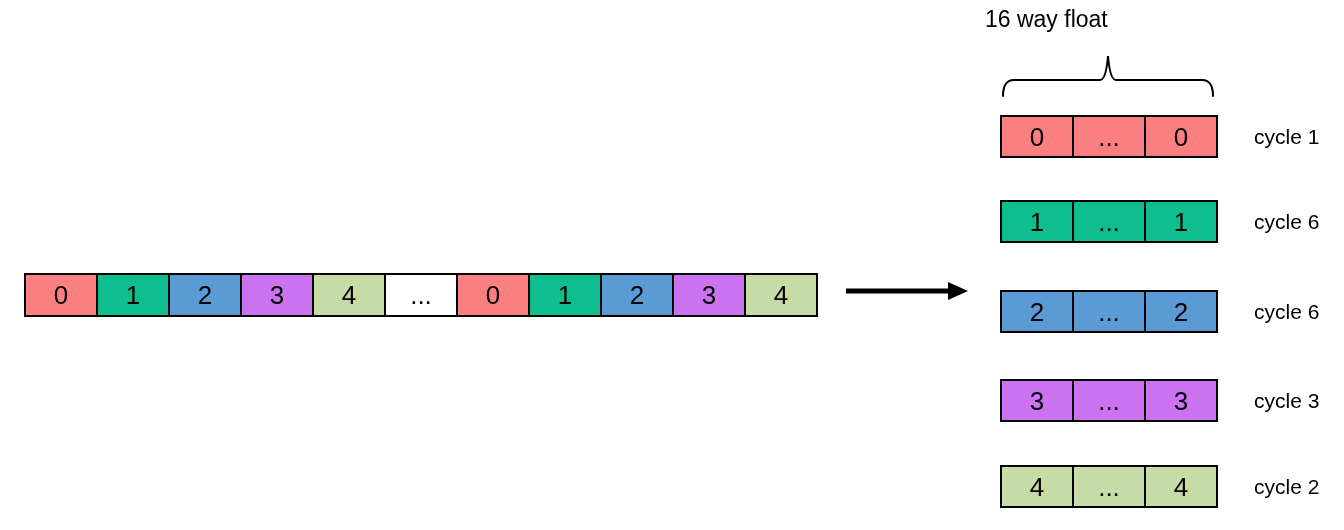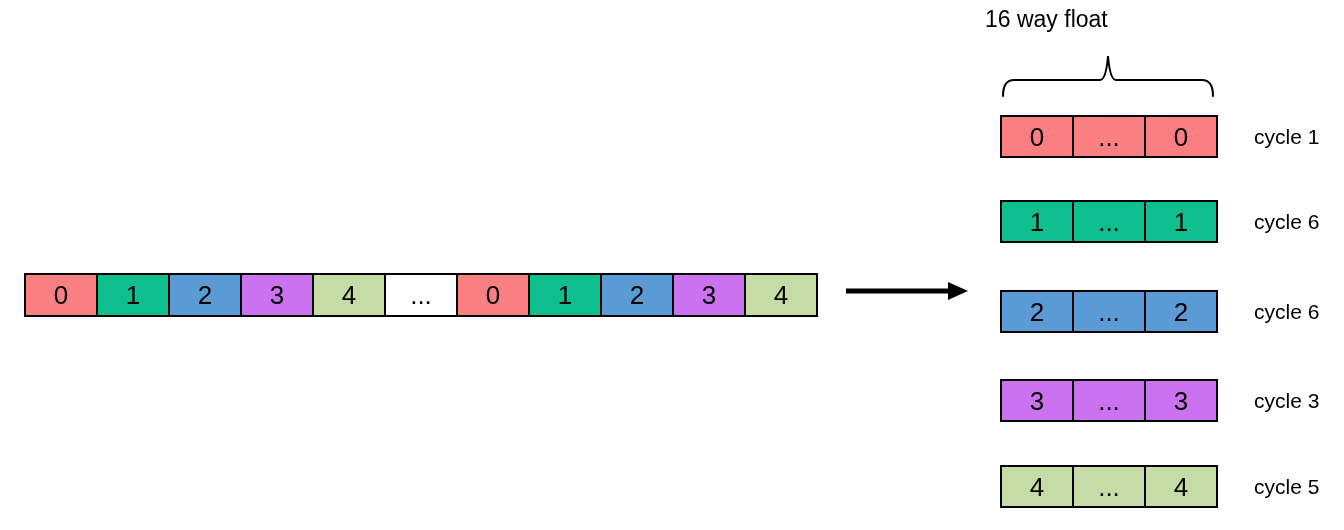--- a/index.html
+++ b/index.html
@@ -160,16 +160,16 @@
     </div>
     <div class="cycle-label">cycle 3</div>
   </div>
 
   <div class="cycle-row" style="top:465px">
     <div class="vector">
       <div class="vector-cell" style="background-color: rgb(198, 220, 166);">4</div>
       <div class="vector-cell" style="background-color: rgb(198, 220, 166);">...</div>
       <div class="vector-cell" style="background-color: rgb(198, 220, 166);">4</div>
     </div>
-    <div class="cycle-label">cycle 5</div>
+    <div class="cycle-label">cycle 2</div>
   </div>
 
 </div>
 
 </body></html>

